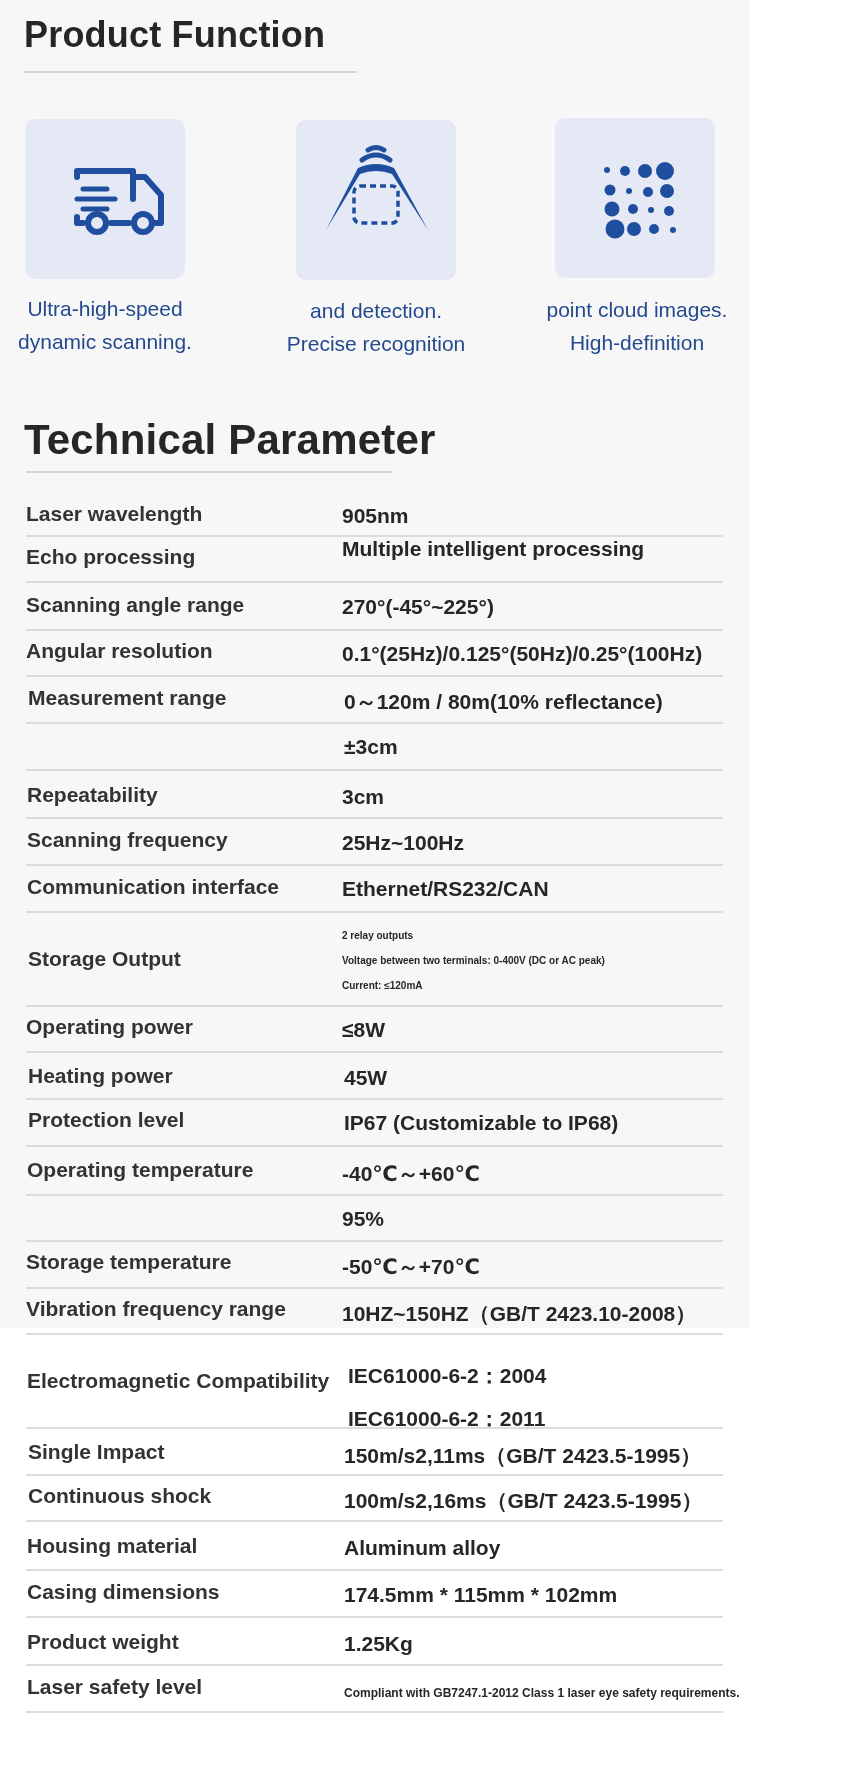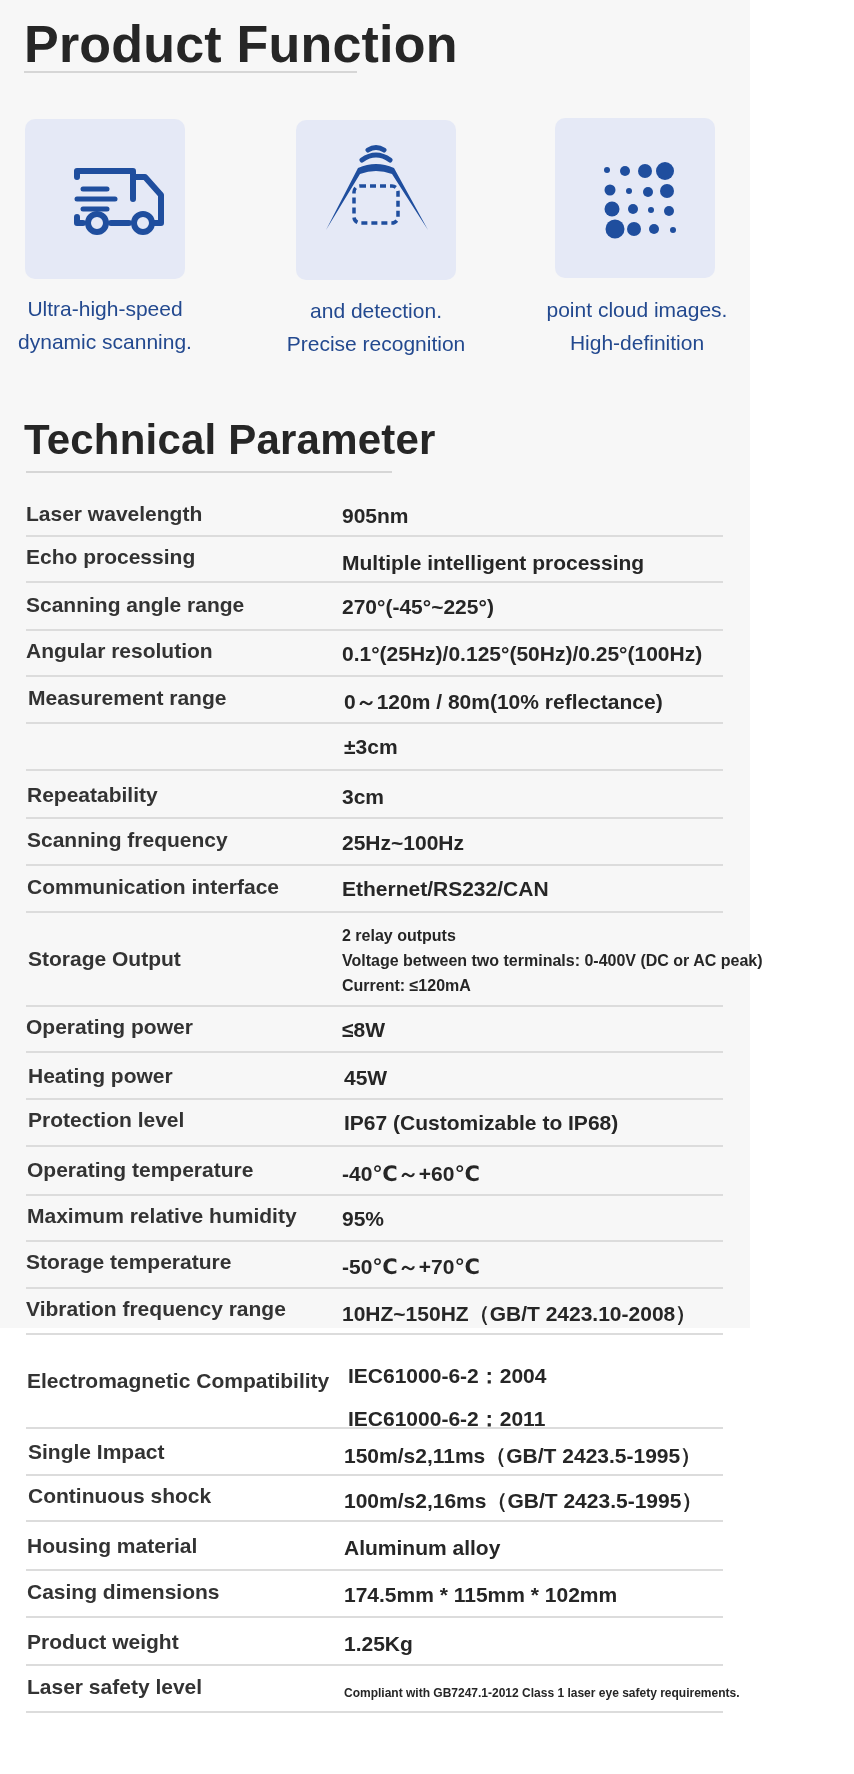--- a/index.html
+++ b/index.html
@@ -1,29 +1,29 @@
 <!DOCTYPE html>
 <html><head>
 <meta charset="utf-8">
 <style>
   html, body { margin:0; padding:0; }
   body { width:854px; height:1774px; background:#ffffff; position:relative; overflow:hidden;
          font-family:"Liberation Sans", "DejaVu Sans", sans-serif; color:#2a2a2a; }
   .panel { position:absolute; left:0; top:0; width:750px; height:1328px; background:#f7f7f7; }
   .h1 { position:absolute; left:24px; font-weight:bold; color:#262626; letter-spacing:0.2px; }
-  .h1.pf { top:14px; font-size:52px; }
+  .h1.pf { top:14px; font-size:36px; }
   .h1.tp { top:416px; font-size:42px; }
   .rule { position:absolute; height:2px; background:#d6d6d6; }
   .card { position:absolute; width:160px; height:160px; background:#e5e9f6; border-radius:10px; }
   .card svg { position:absolute; left:0; top:0; width:160px; height:160px; }
   .caption { position:absolute; width:240px; text-align:center; color:#23498f; font-size:21px; line-height:33px; }
   .row { position:absolute; left:26px; width:697px; border-bottom:2px solid #dcdcdc; }
   .row .k { position:absolute; left:0; font-size:21px; font-weight:bold; color:#333; white-space:nowrap; }
   .row .v { position:absolute; left:316px; font-size:21px; font-weight:bold; color:#262626; white-space:nowrap; }
-  .row .v.small { font-size:16px; font-weight:bold; line-height:25px; }
+  .row .v.small { font-size:10px; font-weight:bold; line-height:25px; }
   .row .v.tiny { font-size:12px; }
 </style>
 </head>
 <body>
 
 <div class="panel"></div>
 
 <div class="h1 pf">Product Function</div>
 <div class="rule" style="left:24px;top:71px;width:333px;"></div>
 
@@ -92,21 +92,21 @@
 <div class="h1 tp">Technical Parameter</div>
 <div class="rule" style="left:26px;top:471px;width:366px;"></div>
 
 <div>
   <div class="row" style="top:490px;height:45px;">
     <span class="k" style="top:12px;">Laser wavelength</span>
     <span class="v" style="top:14px;">905nm</span>
   </div>
   <div class="row" style="top:537px;height:44px;">
     <span class="k" style="top:8px;">Echo processing</span>
-    <span class="v" style="top:14px;">Multiple intelligent processing</span>
+    <span class="v" style="top:0;">Multiple intelligent processing</span>
   </div>
   <div class="row" style="top:583px;height:46px;">
     <span class="k" style="top:10px;">Scanning angle range</span>
     <span class="v" style="top:12px;">270°(-45°~225°)</span>
   </div>
   <div class="row" style="top:631px;height:44px;">
     <span class="k" style="top:8px;">Angular resolution</span>
     <span class="v" style="top:11px;">0.1°(25Hz)/0.125°(50Hz)/0.25°(100Hz)</span>
   </div>
   <div class="row" style="top:677px;height:45px;">
@@ -146,21 +146,20 @@
   </div>
   <div class="row" style="top:1100px;height:45px;">
     <span class="k" style="left:2px;top:8px;">Protection level</span>
     <span class="v" style="left:318px;top:11px;">IP67 (Customizable to IP68)</span>
   </div>
   <div class="row" style="top:1147px;height:47px;">
     <span class="k" style="left:1px;top:11px;">Operating temperature</span>
     <span class="v" style="top:13px;">-40℃～+60℃</span>
   </div>
   <div class="row" style="top:1196px;height:44px;">
-    <span class="k" style="left:1px;top:8px;">Maximum relative humidity</span>
     <span class="v" style="top:11px;">95%</span>
   </div>
   <div class="row" style="top:1242px;height:45px;">
     <span class="k" style="top:8px;">Storage temperature</span>
     <span class="v" style="top:11px;">-50℃～+70℃</span>
   </div>
   <div class="row" style="top:1289px;height:44px;">
     <span class="k" style="top:8px;">Vibration frequency range</span>
     <span class="v" style="top:11px;">10HZ~150HZ（GB/T 2423.10-2008）</span>
   </div>

